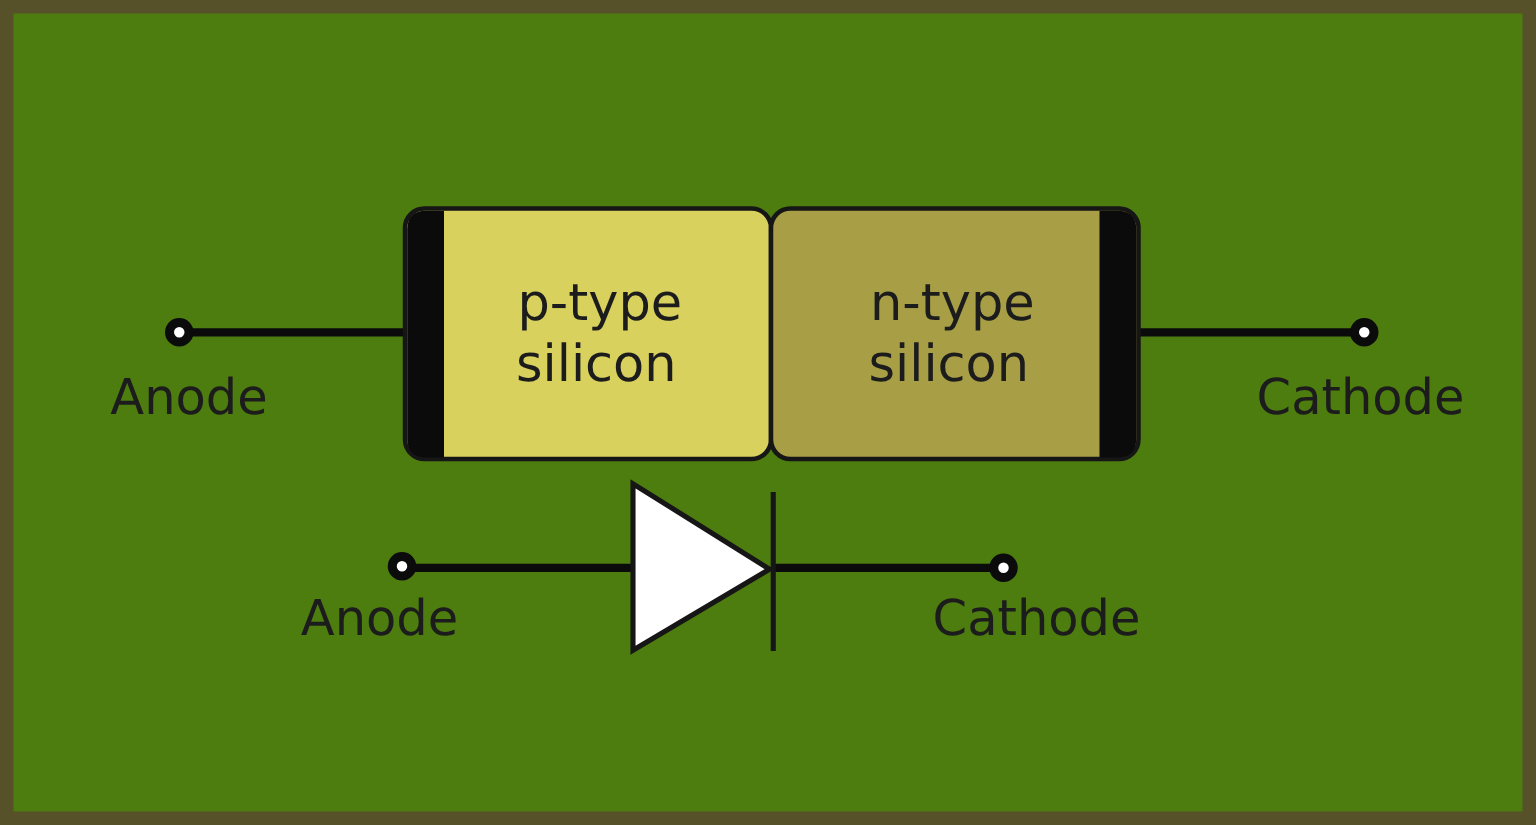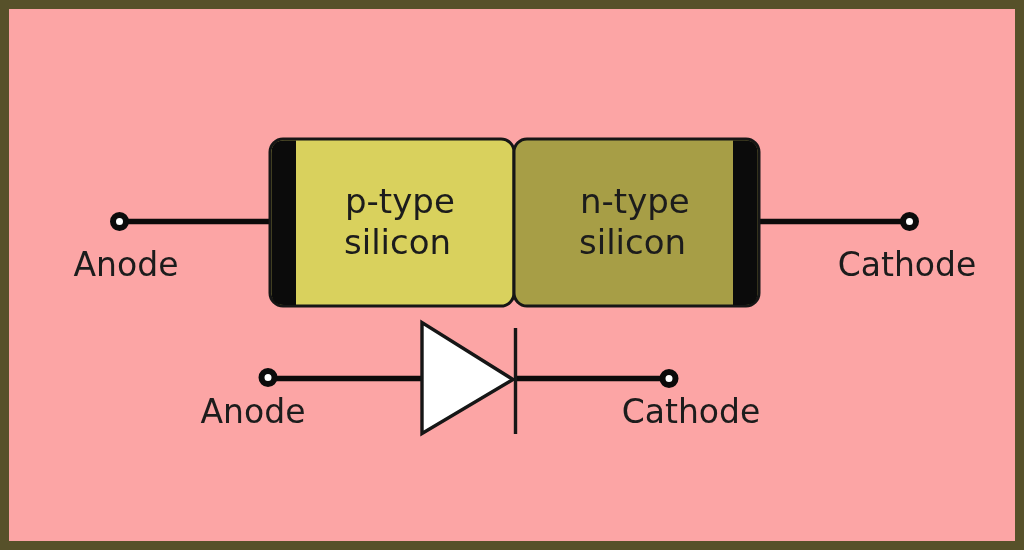--- a/index.html
+++ b/index.html
@@ -1,20 +1,20 @@
 <!DOCTYPE html>
 <html><head>
 <meta charset="utf-8">
 <style>
   html, body { margin: 0; padding: 0; background: #ffffff; }
   .canvas {
     position: relative;
     width: 1024px;
     height: 550px;
-    background: #fca5a5;
+    background: #4d7c0f;
     overflow: hidden;
   }
   svg { display: block; }
   text {
     font-family: "DejaVu Sans", "Liberation Sans", sans-serif;
     fill: #1c1c1c;
   }
   .region-text { font-size: 34px; }
   .terminal-label { font-size: 33px; text-anchor: middle; }
 </style>

